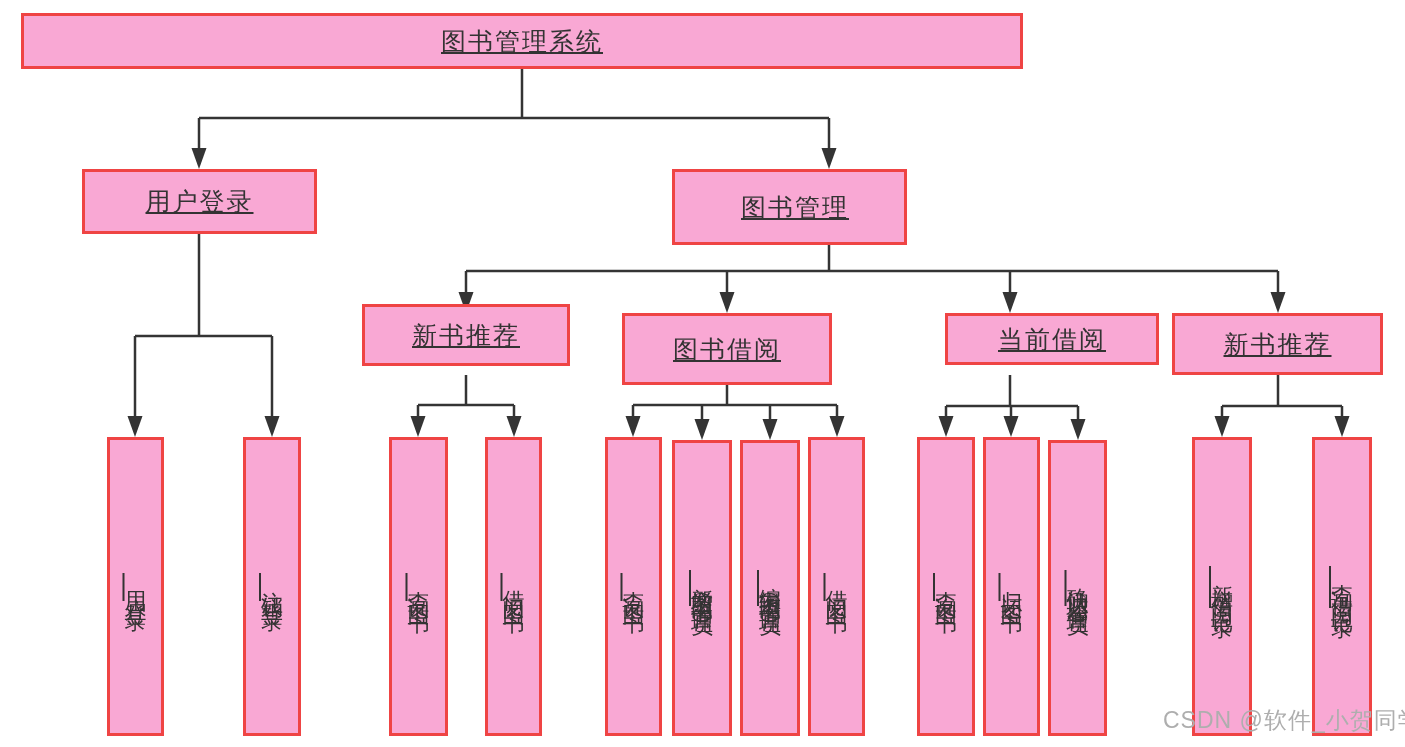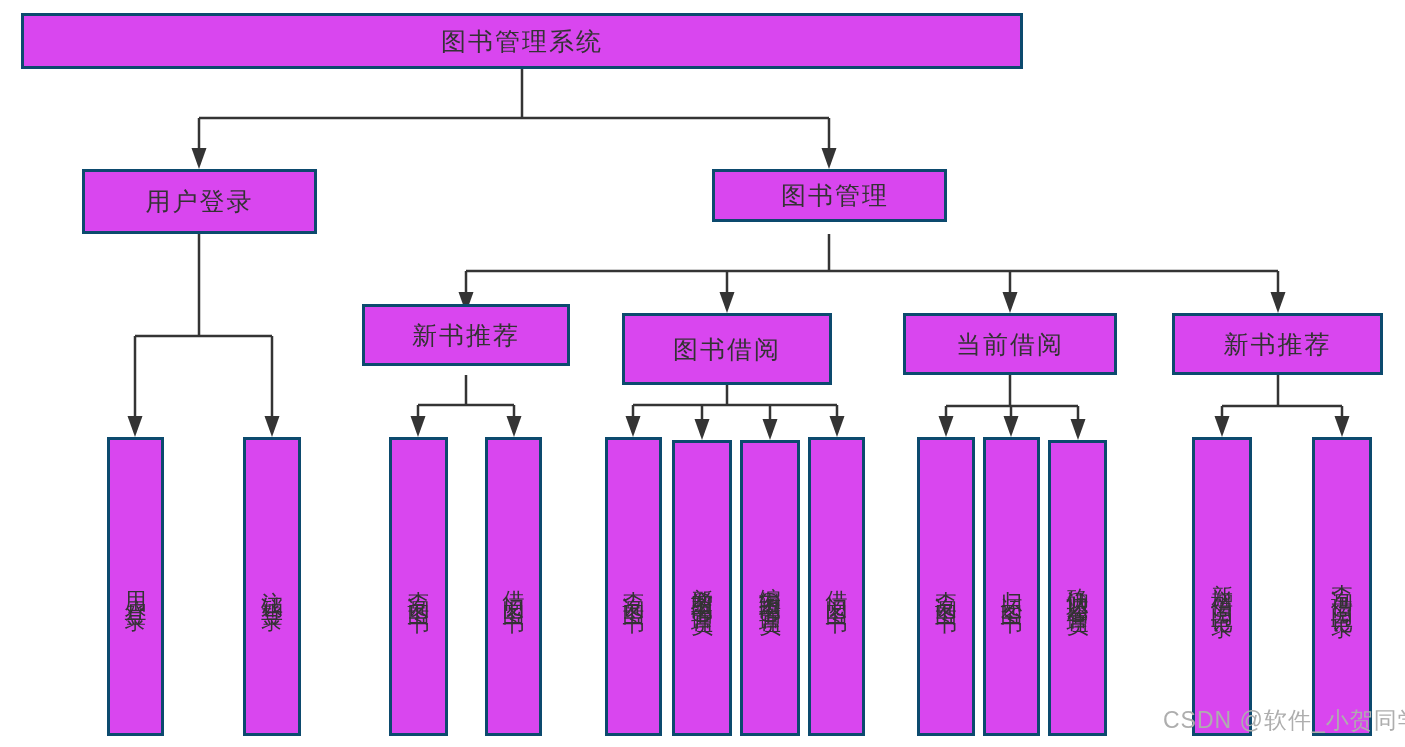--- a/index.html
+++ b/index.html
@@ -26,27 +26,28 @@
     stroke: #343434;
     stroke-width: 2.5;
   }
   .connectors polygon {
     fill: #343434;
     stroke: none;
   }
   .node {
     position: absolute;
     box-sizing: border-box;
-    background: #d946ef;
-    border: 3px solid #0c4a6e;
+    background: #f9a8d4;
+    border: 3px solid #ef4444;
     display: flex;
     align-items: center;
     justify-content: center;
     color: #333333;
     z-index: 2;
+    text-decoration: underline;
   }
   .node.h {
     font-size: 25px;
     letter-spacing: 2px;
   }
   .leaf span {
     display: block;
     writing-mode: vertical-rl;
     text-orientation: mixed;
     font-size: 22px;
@@ -162,25 +163,25 @@
       </g>
     <g>
         <line x1="1342" y1="406" x2="1342" y2="417"></line>
         <polygon points="1334.5,416 1349.5,416 1342,437"></polygon>
       </g>
   </svg>
 
   <div class="node h" style="left:21px; top:13px; width:1002px; height:56px;">图书管理系统</div>
 
   <div class="node h" style="left:82px; top:169px; width:235px; height:65px;">用户登录</div>
-  <div class="node h" style="left:712px; top:169px; width:235px; height:53px;padding-left:11px;">图书管理</div>
+  <div class="node h" style="left:672px; top:169px; width:235px; height:76px;padding-left:11px;">图书管理</div>
 
   <div class="node h" style="left:362px; top:304px; width:208px; height:62px;">新书推荐</div>
   <div class="node h" style="left:622px; top:313px; width:210px; height:72px;">图书借阅</div>
-  <div class="node h" style="left:903px; top:313px; width:214px; height:62px;">当前借阅</div>
+  <div class="node h" style="left:945px; top:313px; width:214px; height:52px;">当前借阅</div>
   <div class="node h" style="left:1172px; top:313px; width:211px; height:62px;">新书推荐</div>
 
   <div class="node leaf" style="left:107px; top:437px; width:57px; height:299px;">
     <span>用户登录</span>
   </div>
   <div class="node leaf" style="left:243px; top:437px; width:58px; height:299px;">
     <span>注销登录</span>
   </div>
 
   <div class="node leaf" style="left:389px; top:437px; width:59px; height:299px;">

